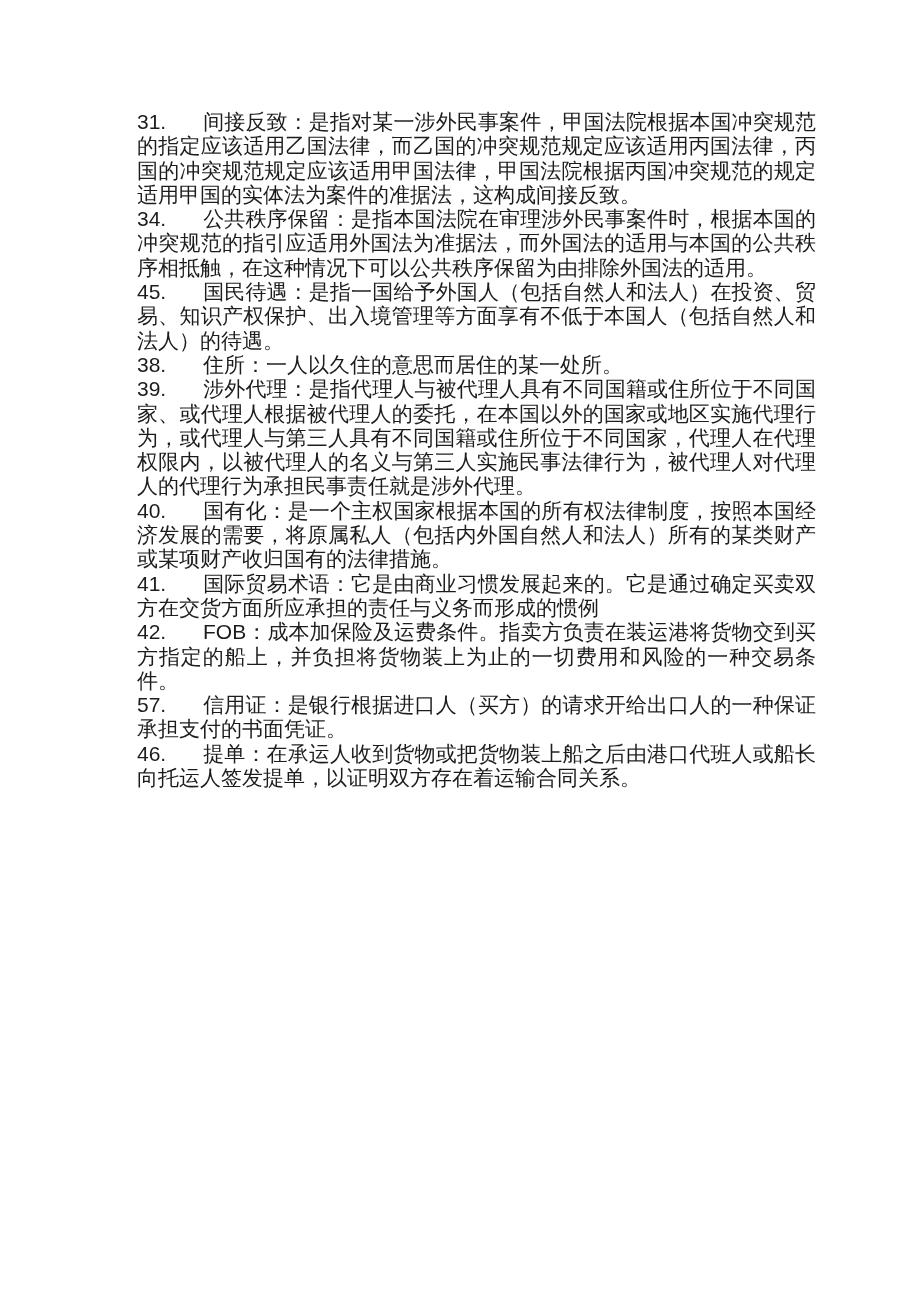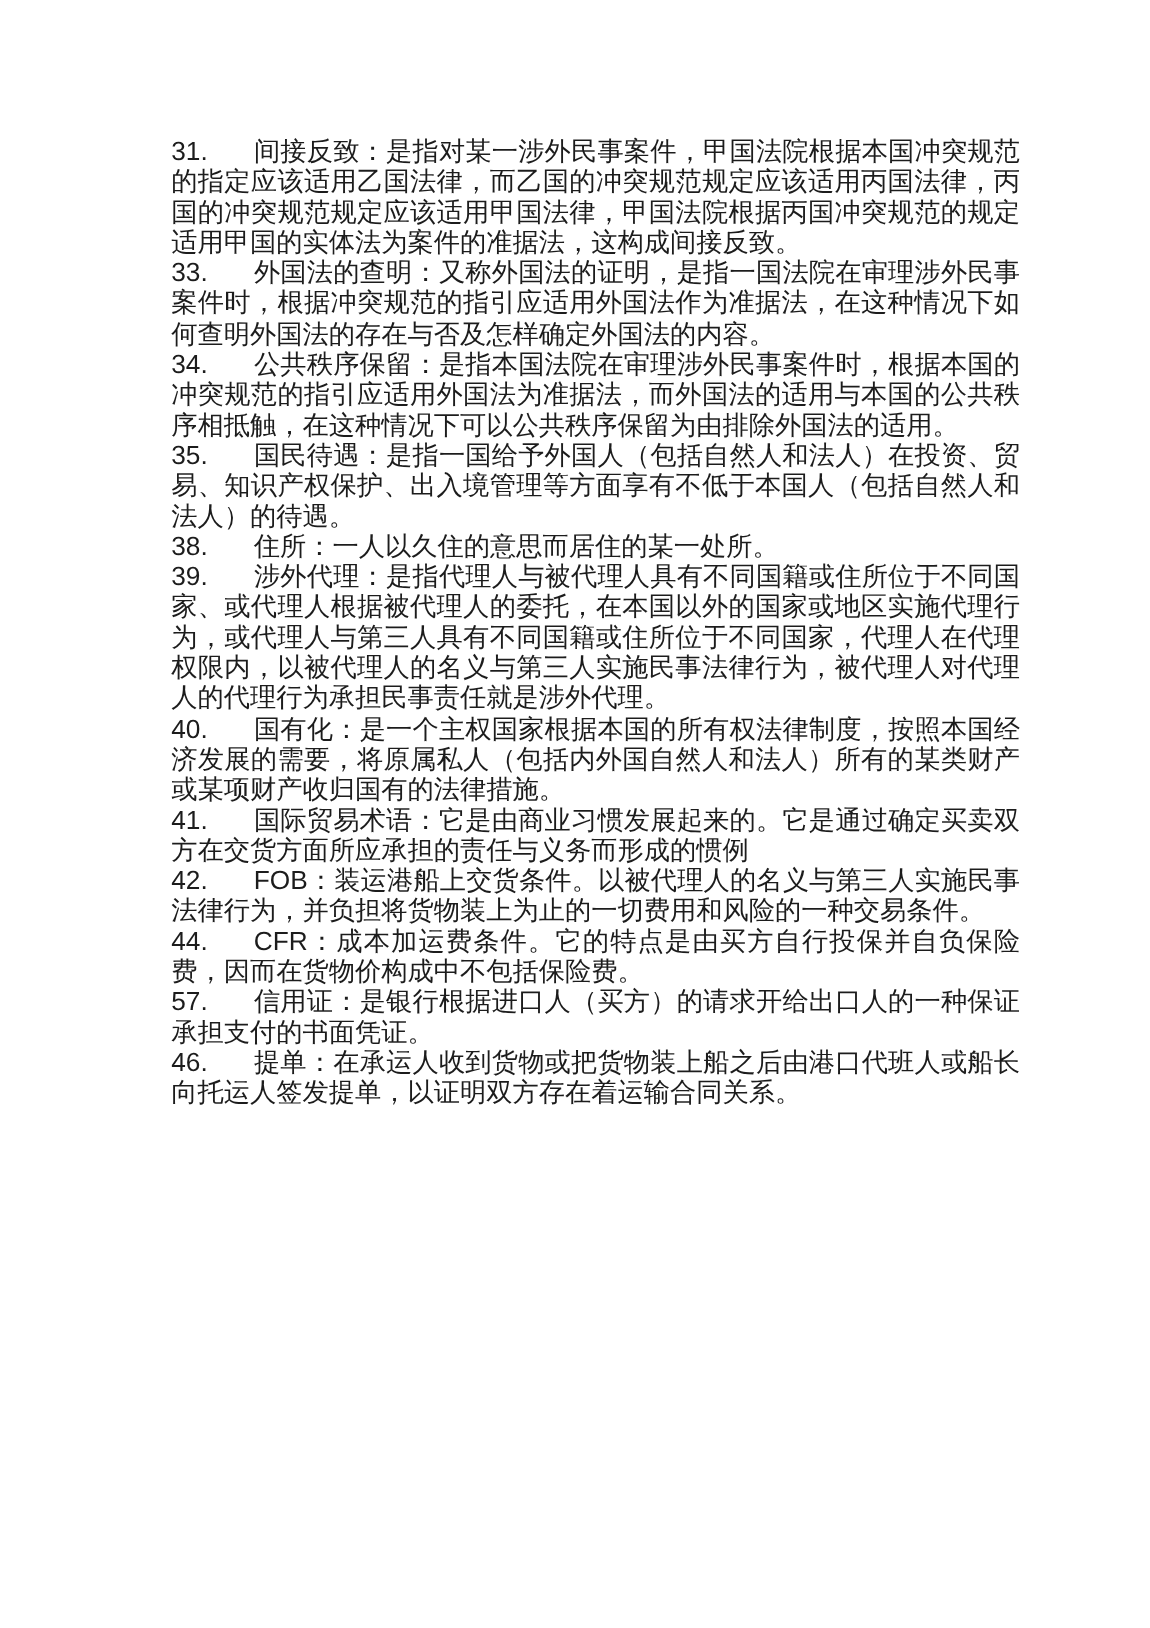--- a/index.html
+++ b/index.html
@@ -42,38 +42,36 @@
   }
 </style>
 </head>
 <body>
 
 <div class="page">
   <div class="doc-text" id="glossary-list">
   <p class="item"><span class="num">31.</span><span class="term">间接反致：</span><span class="def">是指对某一涉外民事案件，甲国法院根据本国冲突规范的指定应该适用乙国法律，而乙国的冲突规范规定应该适用丙国法律，丙国的冲突规范规定应该适用甲国法律，甲国法院根据丙国冲突规范的规定适用甲国的实体法为案件的准据法，这构成间接反致。</span></p>
 
 
-  <p class="item"><span class="num">33.</span><span class="term">外国法的查明：</span><span class="def">又称外国法的证明，是指一国法院在审理涉外民事案件时，根据冲突规范的指引应适用外国法作为准据法，在这种情况下如何查明外国法的存在与否及怎样确定外国法的内容。</span></p>
 
   <p class="item"><span class="num">34.</span><span class="term">公共秩序保留：</span><span class="def">是指本国法院在审理涉外民事案件时，根据本国的冲突规范的指引应适用外国法为准据法，而外国法的适用与本国的公共秩序相抵触，在这种情况下可以公共秩序保留为由排除外国法的适用。</span></p>
 
-  <p class="item"><span class="num">35.</span><span class="term">国民待遇：</span><span class="def">是指一国给予外国人（包括自然人和法人）在投资、贸易、知识产权保护、出入境管理等方面享有不低于本国人（包括自然人和法人）的待遇。</span></p>
+  <p class="item"><span class="num">45.</span><span class="term">国民待遇：</span><span class="def">是指一国给予外国人（包括自然人和法人）在投资、贸易、知识产权保护、出入境管理等方面享有不低于本国人（包括自然人和法人）的待遇。</span></p>
 
 
 
   <p class="item"><span class="num">38.</span><span class="term">住所：</span><span class="def">一人以久住的意思而居住的某一处所。</span></p>
 
   <p class="item"><span class="num">39.</span><span class="term">涉外代理：</span><span class="def">是指代理人与被代理人具有不同国籍或住所位于不同国家、或代理人根据被代理人的委托，在本国以外的国家或地区实施代理行为，或代理人与第三人具有不同国籍或住所位于不同国家，代理人在代理权限内，以被代理人的名义与第三人实施民事法律行为，被代理人对代理人的代理行为承担民事责任就是涉外代理。</span></p>
 
   <p class="item"><span class="num">40.</span><span class="term">国有化：</span><span class="def">是一个主权国家根据本国的所有权法律制度，按照本国经济发展的需要，将原属私人（包括内外国自然人和法人）所有的某类财产或某项财产收归国有的法律措施。</span></p>
 
   <p class="item"><span class="num">41.</span><span class="term">国际贸易术语：</span><span class="def">它是由商业习惯发展起来的。它是通过确定买卖双方在交货方面所应承担的责任与义务而形成的惯例</span></p>
 
-  <p class="item"><span class="num">42.</span><span class="term">FOB：</span><span class="def">装运港船上交货条件。以被代理人的名义与第三人实施民事法律行为，并负担将货物装上为止的一切费用和风险的一种交易条件。</span></p>
+  <p class="item"><span class="num">42.</span><span class="term">FOB：</span><span class="def">成本加保险及运费条件。指卖方负责在装运港将货物交到买方指定的船上，并负担将货物装上为止的一切费用和风险的一种交易条件。</span></p>
 
 
-  <p class="item"><span class="num">44.</span><span class="term">CFR：</span><span class="def">成本加运费条件。它的特点是由买方自行投保并自负保险费，因而在货物价构成中不包括保险费。</span></p>
 
   <p class="item"><span class="num">57.</span><span class="term">信用证：</span><span class="def">是银行根据进口人（买方）的请求开给出口人的一种保证承担支付的书面凭证。</span></p>
 
   <p class="item"><span class="num">46.</span><span class="term">提单：</span><span class="def">在承运人收到货物或把货物装上船之后由港口代班人或船长向托运人签发提单，以证明双方存在着运输合同关系。</span></p>
 </div>
 </div>
 
 </body></html>

